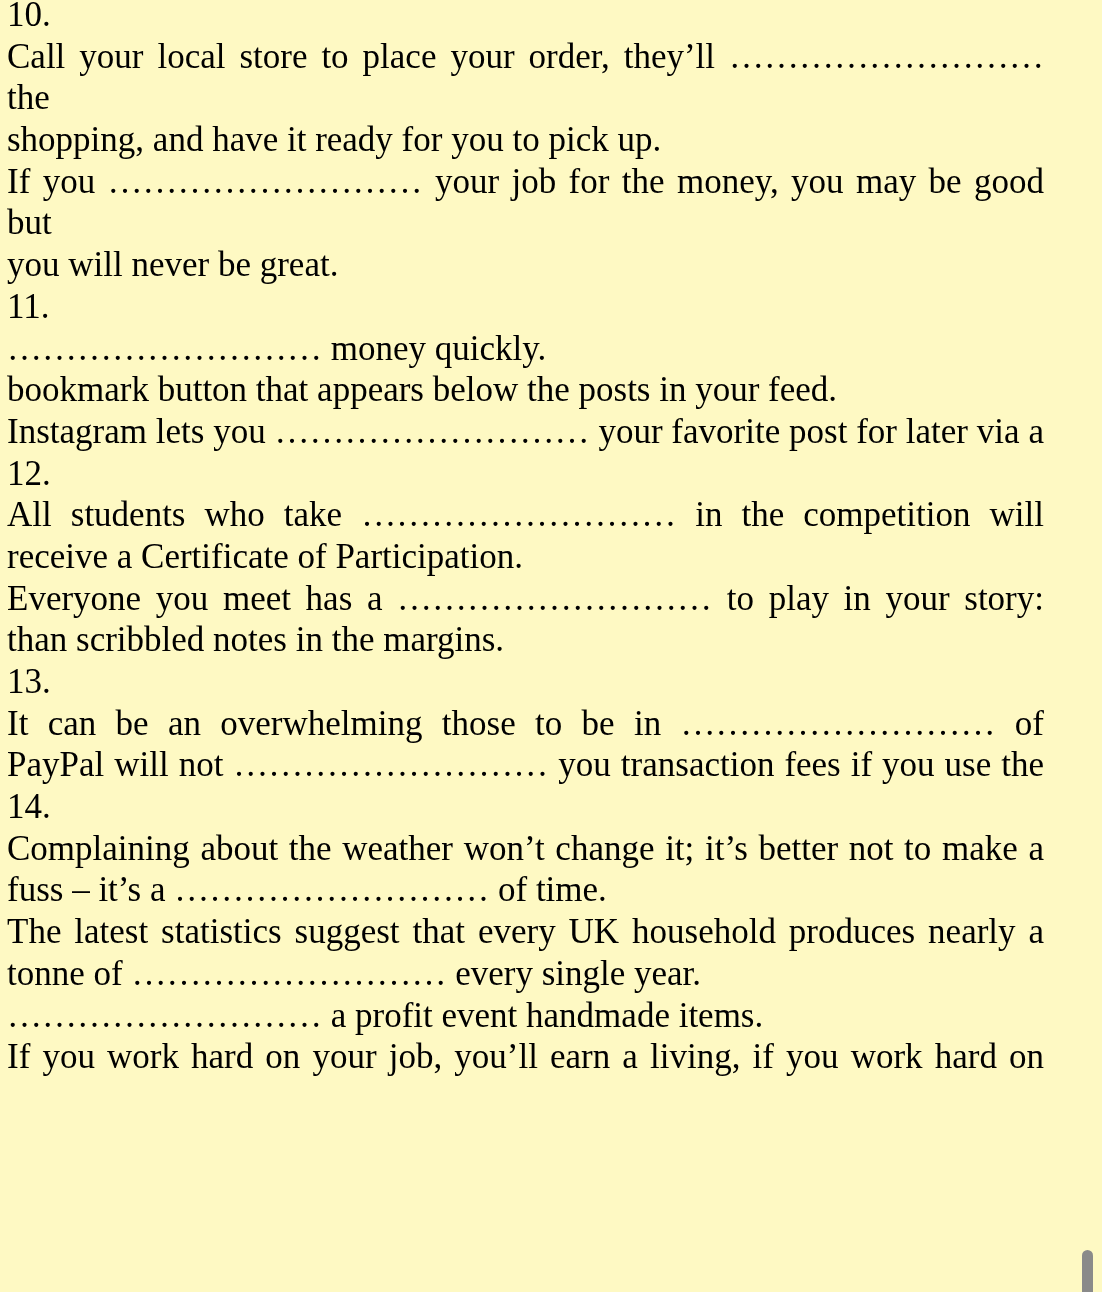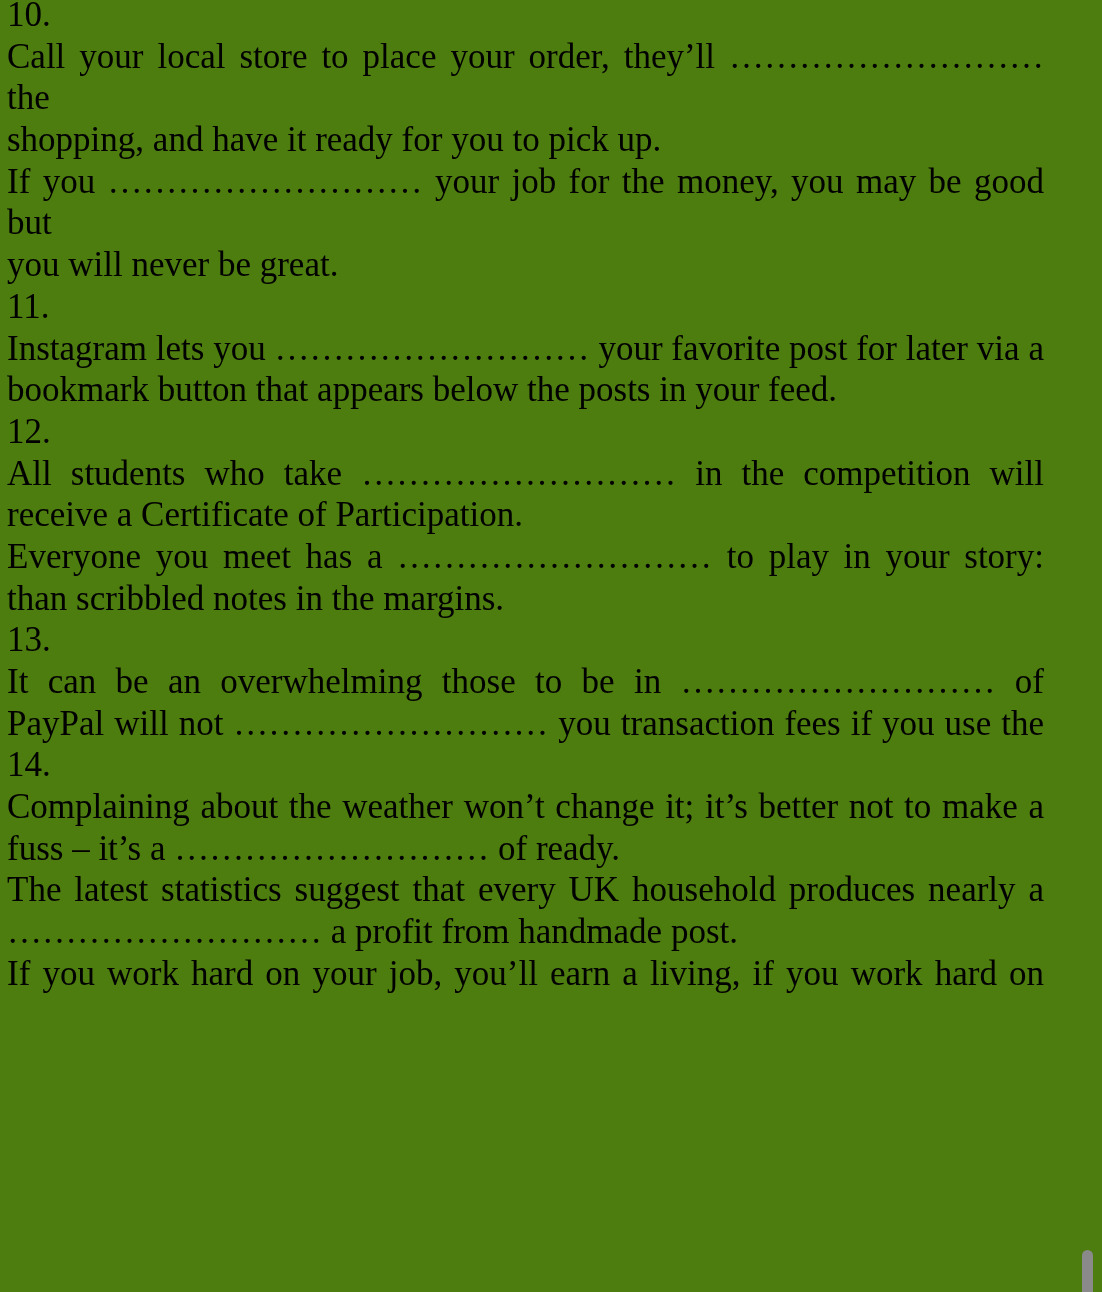--- a/index.html
+++ b/index.html
@@ -42,39 +42,41 @@
     left: 1082px;
     top: 1250px;
     width: 11px;
     height: 50px;
     border-radius: 6px 6px 0 0;
   }
 </style>
 </head>
 <body>
 
-<div class="page" style="background: #4d7c0f; text-decoration: underline;">
+<div class="page" style="background: #fef9c3; text-decoration: underline;">
   <div class="doc" id="doc" style="color: rgb(0, 0, 0);">
       <div class="line num">10.</div>
       <div class="line full">Call your local store to place your order, they’ll ……………………… the</div>
       <div class="line last">shopping, and have it ready for you to pick up.</div>
       <div class="line full">If you ……………………… your job for the money, you may be good but</div>
       <div class="line last">you will never be great.</div>
       <div class="line num">11.</div>
+      <div class="line last">……………………… money quickly.</div>
+      <div class="line last">bookmark button that appears below the posts in your feed.</div>
       <div class="line full">Instagram lets you ……………………… your favorite post for later via a</div>
-      <div class="line last">bookmark button that appears below the posts in your feed.</div>
       <div class="line num">12.</div>
       <div class="line full">All students who take ……………………… in the competition will</div>
       <div class="line last">receive a Certificate of Participation.</div>
       <div class="line full">Everyone you meet has a ……………………… to play in your story:</div>
       <div class="line last">than scribbled notes in the margins.</div>
       <div class="line num">13.</div>
       <div class="line full">It can be an overwhelming those to be in ……………………… of</div>
       <div class="line full">PayPal will not ……………………… you transaction fees if you use the</div>
       <div class="line num">14.</div>
       <div class="line full">Complaining about the weather won’t change it; it’s better not to make a</div>
-      <div class="line last">fuss – it’s a ……………………… of ready.</div>
+      <div class="line last">fuss – it’s a ……………………… of time.</div>
       <div class="line full">The latest statistics suggest that every UK household produces nearly a</div>
-      <div class="line last">……………………… a profit from handmade post.</div>
+      <div class="line last">tonne of ……………………… every single year.</div>
+      <div class="line last">……………………… a profit event handmade items.</div>
       <div class="line full">If you work hard on your job, you’ll earn a living, if you work hard on</div>
     </div>
   <div class="scroll-thumb" id="scroll-thumb" style="background: rgb(138, 138, 138);"></div>
 </div>
 
 </body></html>

